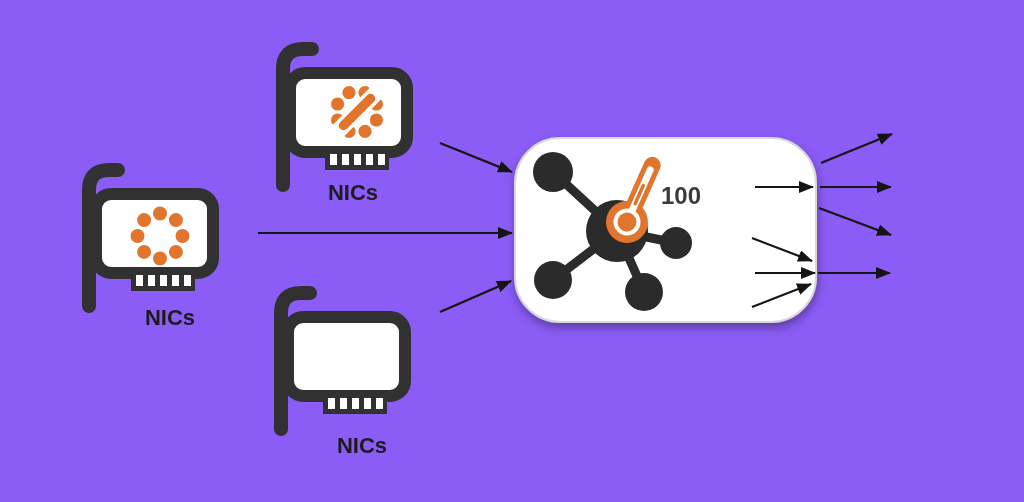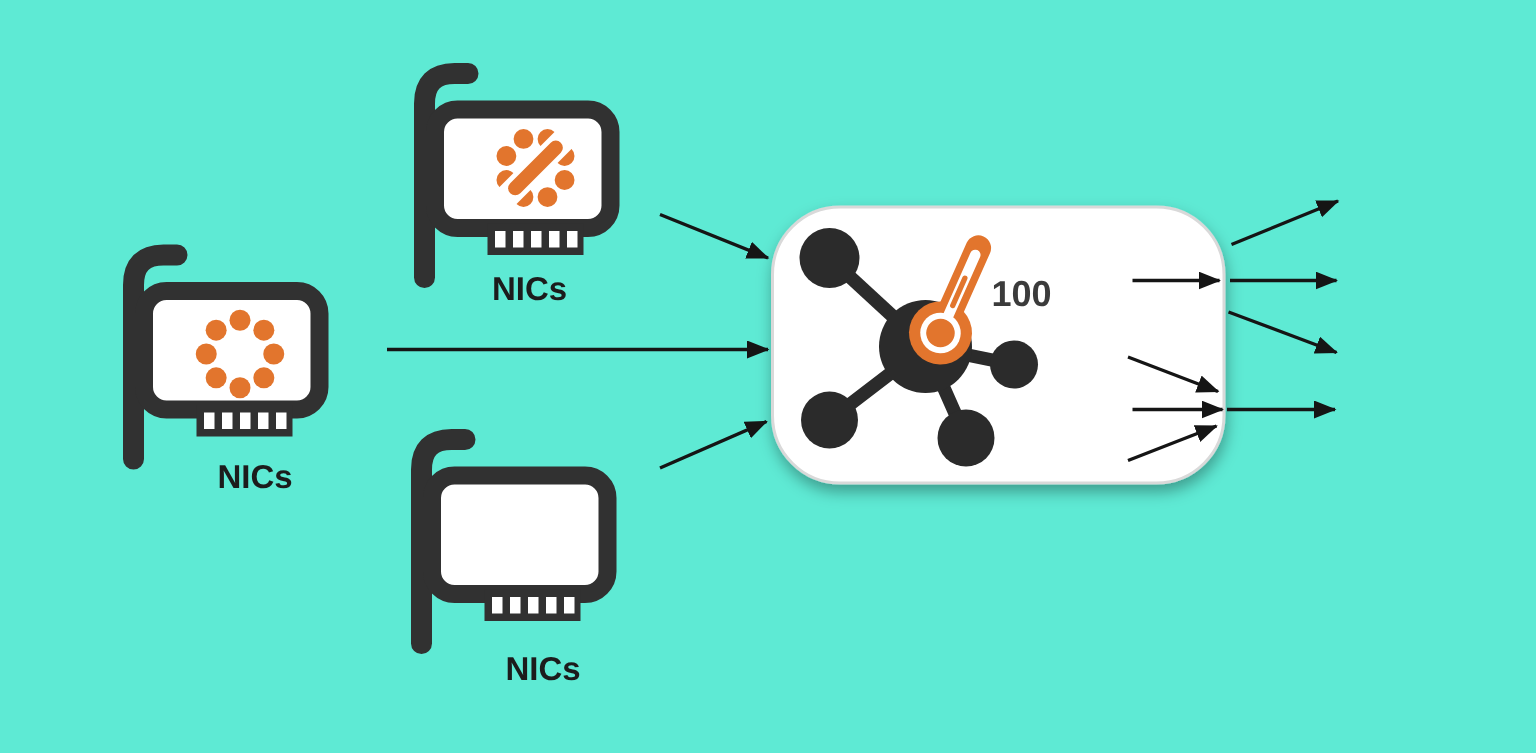--- a/index.html
+++ b/index.html
@@ -5,21 +5,21 @@
   html, body {
     margin: 0;
     padding: 0;
     background: #ffffff;
     font-family: "Liberation Sans", sans-serif;
   }
   .canvas {
     position: relative;
     width: 1024px;
     height: 502px;
-    background: #5eead4;
+    background: #8b5cf6;
     overflow: hidden;
   }
   svg { display: block; }
   .nic-label {
     font-family: "Liberation Sans", sans-serif;
     font-weight: 700;
     font-size: 22px;
     fill: #1c1c1c;
   }
   .hub-value {

